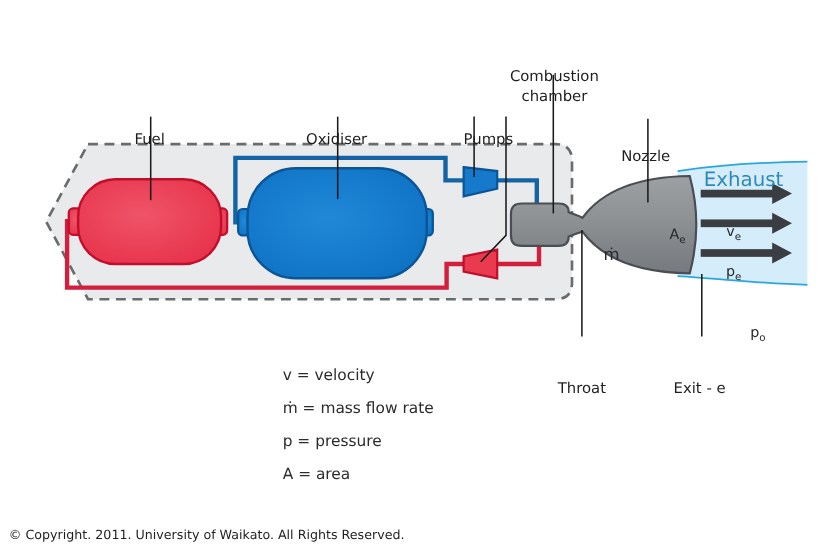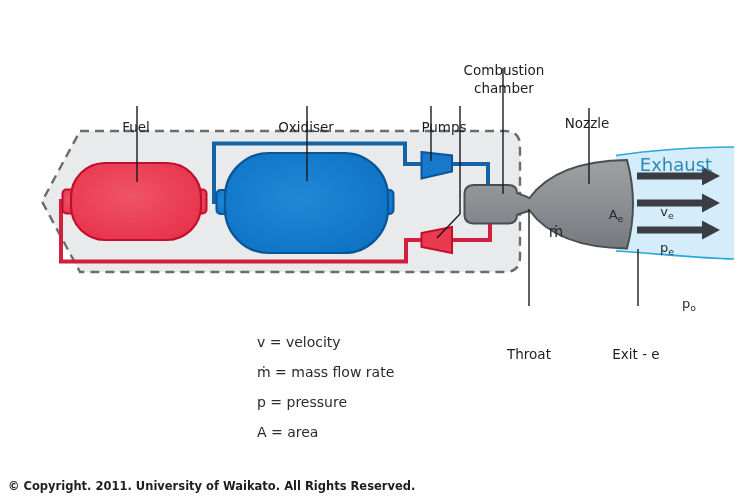--- a/index.html
+++ b/index.html
@@ -21,21 +21,21 @@
   .lbl.mdot{font-size:15px;color:#26292c;}
   .lbl.legend-line{font-size:14px;color:#2b2b2b;}
   sub{font-size:72%;line-height:0;}
   .equation{
     position:absolute;transform:translate(-50%,-50%);white-space:nowrap;
     font-size:22px;font-weight:bold;color:var(--equation-color,#3a3a3a);letter-spacing:.5px;
   }
   .equation sub{font-size:68%;}
   .copyright{
     position:absolute;transform:translate(0,-50%);white-space:nowrap;
-    font-size:11.5px;color:#1e1e1e;font-weight:bold;
+    font-size:11.5px;color:#1e1e1e;
   }
 </style>
 </head>
 <body>
 
 <div id="canvas">
 
   <svg id="diagram-svg" width="750" height="500" viewBox="0 0 750 500">
     <defs>
       <radialGradient id="gradFuel" cx="45%" cy="42%" r="75%">
@@ -107,21 +107,21 @@
       <line x1="589" y1="108" x2="589" y2="184"></line>
       <line x1="529" y1="209" x2="529" y2="306"></line>
       <line x1="638" y1="249" x2="638" y2="306"></line>
     </g>
   </svg>
 
   <div class="lbl" style="left:136px;top:96px">Fuel</div>
   <div class="lbl" style="left:306px;top:96px">Oxidiser</div>
   <div class="lbl" style="left:444px;top:96px">Pumps</div>
   <div class="lbl wrap" style="left:504px;top:48px">Combustion chamber</div>
-  <div class="lbl" style="left:587px;top:92px">Nozzle</div>
+  <div class="lbl" style="left:587px;top:112px">Nozzle</div>
   <div class="lbl exhaust" style="left:676px;top:133px">Exhaust</div>
   <div class="lbl" style="left:529px;top:323px">Throat</div>
   <div class="lbl" style="left:636px;top:323px">Exit - e</div>
 
   <div class="lbl mdot" style="left:556px;top:201px">ṁ</div>
   <div class="lbl flow" style="left:616px;top:183px"><span>A</span><sub>e</sub></div>
   <div class="lbl flow" style="left:667px;top:180px"><span>v</span><sub>e</sub></div>
   <div class="lbl flow" style="left:667px;top:216px"><span>p</span><sub>e</sub></div>
   <div class="lbl flow" style="left:689px;top:272px"><span>p</span><sub>o</sub></div>
 

